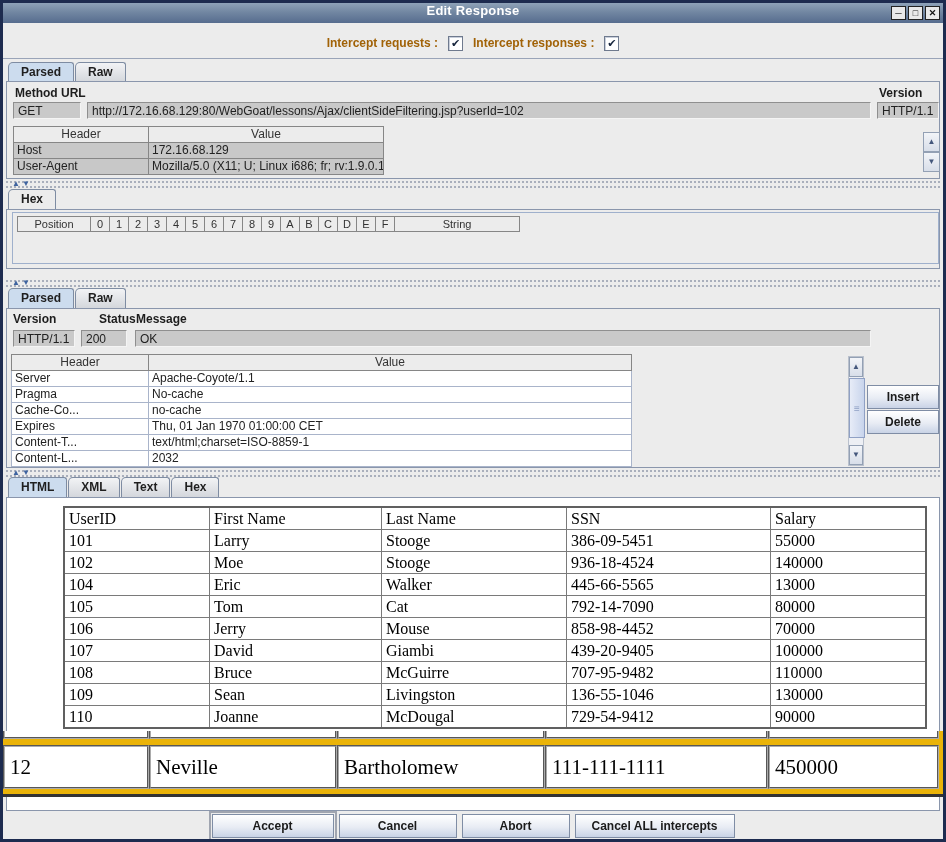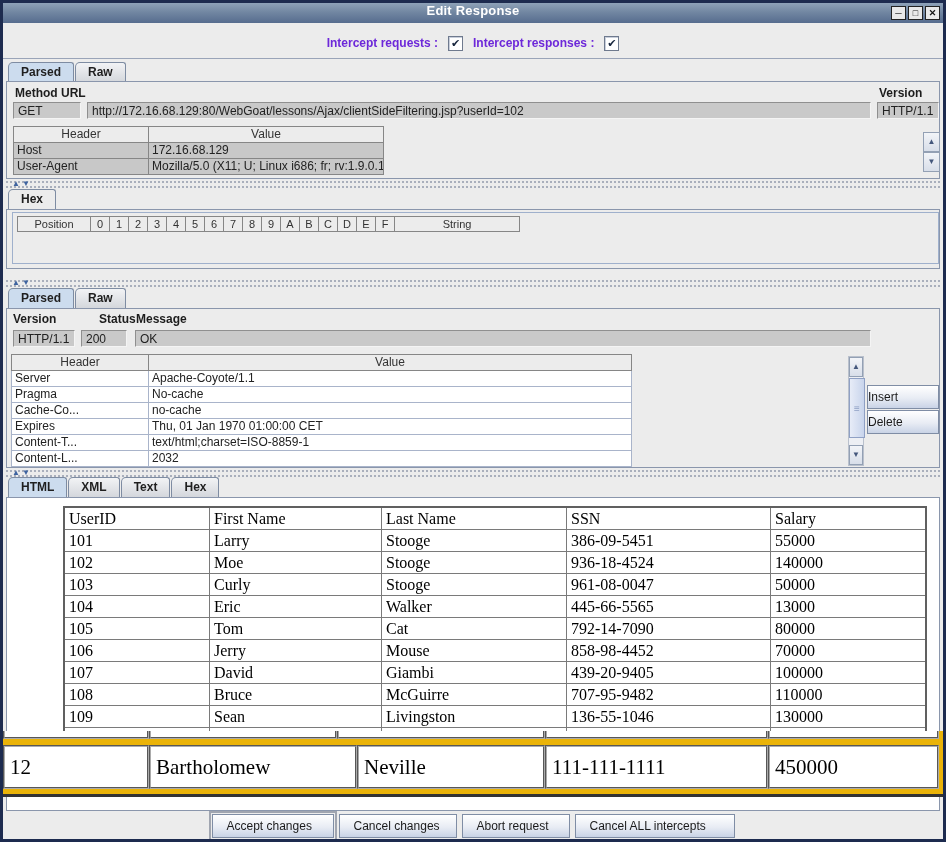--- a/index.html
+++ b/index.html
@@ -11,21 +11,21 @@
     background:linear-gradient(180deg,#8ea2b8 0%,#7287a2 45%,#566c8e 100%);
     display:flex;justify-content:center;}
   #titlebar .title{color:#fff;font-weight:bold;font-size:13px;letter-spacing:.2px;}
   #winbtns{position:absolute;right:3px;top:3px;display:flex;gap:2px;}
   .winbtn{width:15px;height:14px;background:#e9e9e9;border:1px solid #222;
     font-size:9px;font-weight:bold;color:#111;text-align:center;line-height:12px;
     box-sizing:border-box;cursor:default;}
   
   #intercept-row{position:absolute;left:0;right:0;top:30px;height:20px;
     display:flex;justify-content:center;align-items:center;gap:10px;}
-  .cb-label{font-weight:bold;font-size:12px;color:#6d28d9;}
+  .cb-label{font-weight:bold;font-size:12px;color:#a16207;}
   .cb{width:13px;height:13px;background:#fff;border:1px solid #6f7a8e;
     box-shadow:inset 1px 1px 0 #c9cfdb;display:inline-flex;align-items:center;
     justify-content:center;cursor:default;}
   .ck{font-size:11px;line-height:10px;color:#16243c;}
   #outer-top-line{position:absolute;left:0;right:0;top:55px;height:0;
     border-top:1px solid #9aa4b8;}
   
   .tabbar{position:absolute;left:5px;display:flex;align-items:flex-end;height:19px;}
   .tab{height:19px;line-height:19px;padding:0 12px;font-size:12px;font-weight:bold;
     color:#1f1f1f;border:1px solid #7e8ca2;border-bottom:none;
@@ -75,23 +75,23 @@
   #hex-inner{position:absolute;left:9px;top:209px;width:925px;height:50px;
     border:1px solid #9fb0cc;background:#ececec;}
   #hex-cols{position:absolute;left:4px;top:3px;display:flex;font-size:11px;color:#333;}
   .hcell{height:14px;line-height:14px;text-align:center;
     border:1px solid #868686;border-left:none;background:#ececec;overflow:hidden;}
   .hcell:first-child{border-left:1px solid #868686;}
   .hpos{width:72px;}
   .hdigit{width:18px;}
   .hstring{width:124px;}
   
-  .mbtn{position:absolute;height:24px;line-height:22px;text-align:left;
+  .mbtn{position:absolute;height:24px;line-height:22px;text-align:center;
     background:linear-gradient(#ffffff,#e8ecf4 55%,#c9d3e6);
-    border:1px solid #7f8da5;font-size:12px;font-weight:normal;color:#1b1b1b;
+    border:1px solid #7f8da5;font-size:12px;font-weight:bold;color:#1b1b1b;
     box-sizing:border-box;cursor:default;}
   
   #content-panel{position:absolute;left:3px;right:3px;top:494px;height:314px;
     border:1px solid #8a96ac;background:#fff;box-sizing:border-box;}
   #emp-table{position:absolute;left:60px;top:503px;border-collapse:collapse;
     font-family:"Liberation Serif",serif;font-size:16px;color:#000;
     border:2px solid #606060;z-index:1;}
   #emp-table th,#emp-table td{border:1px solid #7a7a7a;font-weight:normal;
     text-align:left;padding:1px 4px;height:19px;white-space:nowrap;
     box-sizing:content-box;}
@@ -281,27 +281,20 @@
           <td>55000</td>
         </tr>
         <tr>
           <td>102</td>
           <td>Moe</td>
           <td>Stooge</td>
           <td>936-18-4524</td>
           <td>140000</td>
         </tr>
         <tr>
-          <td>103</td>
-          <td>Curly</td>
-          <td>Stooge</td>
-          <td>961-08-0047</td>
-          <td>50000</td>
-        </tr>
-        <tr>
           <td>104</td>
           <td>Eric</td>
           <td>Walker</td>
           <td>445-66-5565</td>
           <td>13000</td>
         </tr>
         <tr>
           <td>105</td>
           <td>Tom</td>
           <td>Cat</td>
@@ -351,22 +344,22 @@
         <div class="orow" id="ov-frag">
           <div class="ocell" style="width:146px">11</div>
           <div class="ocell" style="width:188px">John</div>
           <div class="ocell" style="width:208px">Ay/aB</div>
           <div class="ocell" style="width:223px">729-54-941</div>
           <div class="ocell" style="width:171px">90000</div>
         </div>
       </div>
     <div class="orow" id="ov-main">
         <div class="ocell" style="width:146px">12</div>
+        <div class="ocell" style="width:188px">Neville</div>
         <div class="ocell" style="width:208px">Bartholomew</div>
-        <div class="ocell" style="width:188px">Neville</div>
         <div class="ocell" style="width:223px">111-111-1111</div>
         <div class="ocell" style="width:171px">450000</div>
       </div>
   </div>
 
   <div id="footer">
     <div class="mbtn focused" style="width:122px">Accept changes</div>
     <div class="mbtn" style="width:118px">Cancel changes</div>
     <div class="mbtn" style="width:108px">Abort request</div>
     <div class="mbtn gapleft" style="width:160px">Cancel ALL intercepts</div>

